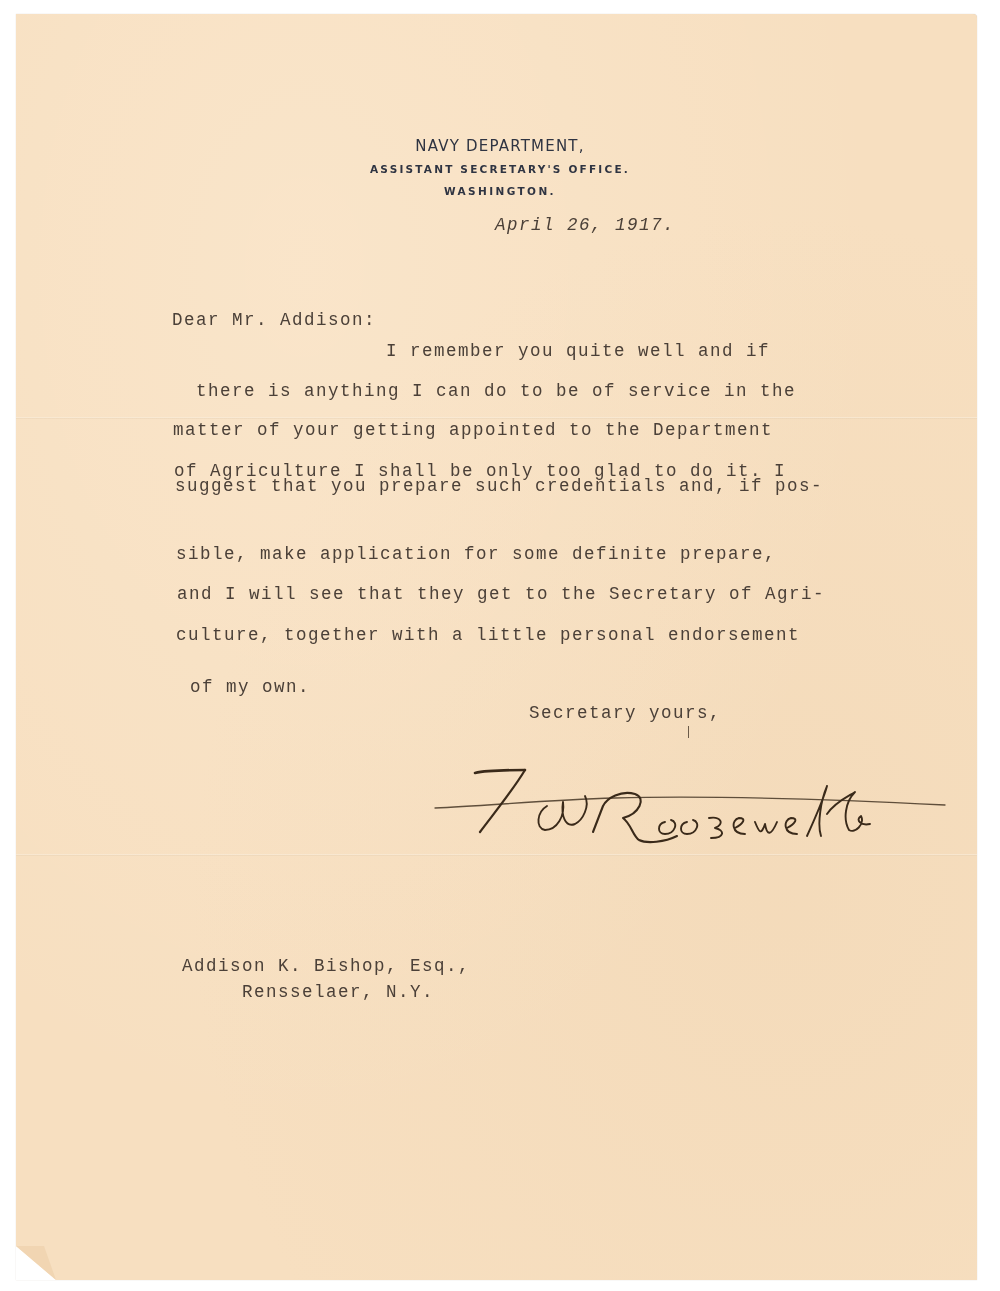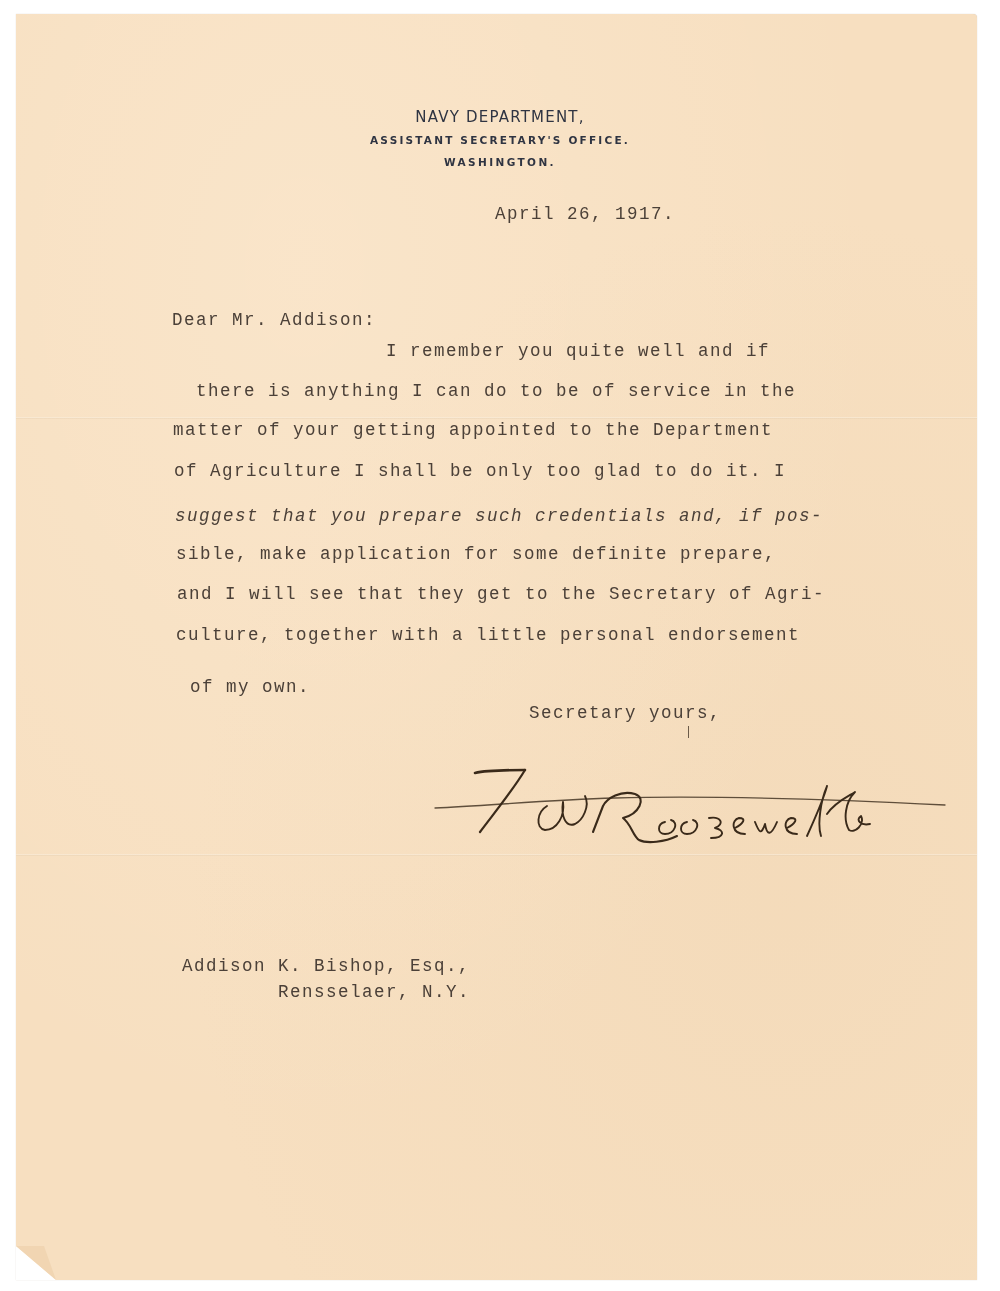--- a/index.html
+++ b/index.html
@@ -41,20 +41,21 @@
     background: #efd4b0;
     clip-path: polygon(0 0, 70% 0, 100% 100%);
     opacity: 0.9;
   }
   .letterhead {
     position: absolute;
     left: 0; width: 100%;
     text-align: center;
     font-family: "DejaVu Sans", sans-serif;
     color: #2f3442;
+    margin-top: 29px;
   }
   .lh-1 { top: 108px; font-size: 15px; letter-spacing: 1.2px; font-weight: 500; }
   .lh-2 { top: 134px; font-size: 10.5px; letter-spacing: 2.2px; font-weight: bold; }
   .lh-3 { top: 156px; font-size: 10.5px; letter-spacing: 2.4px; font-weight: bold; }
   .typed {
     position: absolute;
     font-family: "Liberation Mono", monospace;
     font-size: 17.5px;
     color: #4b4038;
     white-space: pre;
@@ -80,30 +81,30 @@
   <div class="fold" style="top:403px;"></div>
   <div class="fold" style="top:840px;"></div>
   <div class="corner-fold"></div>
   <div class="corner-flap"></div>
 </div>
 
 <div class="letterhead lh-1">NAVY DEPARTMENT,</div>
 <div class="letterhead lh-2">ASSISTANT SECRETARY'S OFFICE.</div>
 <div class="letterhead lh-3">WASHINGTON.</div>
 
-<div class="typed" style="left:495px; top:204px;">April 26, 1917.</div>
+<div class="typed" style="left:495px; top:215px;font-style:italic;">April 26, 1917.</div>
 
 <div class="typed" style="left:172px; top:310px;">Dear Mr. Addison:</div>
 
 <div>
   <div class="typed body-line" style="left:386px; top:341px;">I remember you quite well and if</div>
   <div class="typed body-line" style="left:173px; top:381px;margin-left:23px;">there is anything I can do to be of service in the</div>
   <div class="typed body-line" style="left:173px; top:420px;">matter of your getting appointed to the Department</div>
   <div class="typed body-line" style="left:174px; top:461px;">of Agriculture I shall be only too glad to do it. I</div>
-  <div class="typed body-line" style="left:175px; top:506px;font-style:italic;">suggest that you prepare such credentials and, if pos-</div>
+  <div class="typed body-line" style="left:175px; top:476px;">suggest that you prepare such credentials and, if pos-</div>
   <div class="typed body-line" style="left:176px; top:544px;">sible, make application for some definite prepare,</div>
   <div class="typed body-line" style="left:177px; top:584px;">and I will see that they get to the Secretary of Agri-</div>
   <div class="typed body-line" style="left:176px; top:625px;">culture, together with a little personal endorsement</div>
   <div class="typed body-line" style="left:190px; top:669px;margin-top:8px;">of my own.</div>
 </div>
 
 <div class="typed" style="left:529px; top:703px;">Secretary yours,</div>
 
 <div class="tick"></div>
 
@@ -117,13 +118,13 @@
 
     <path d="M122 66 C 112 72, 110 88, 120 90 C 132 90, 140 76, 138 62 C 136 75, 140 88, 150 84 C 158 80, 165 66, 160 56" stroke-width="1.9"></path>
 
     <path d="M168 92 L 178 66 C 182 58, 196 50, 210 54 C 222 58, 214 74, 198 78 C 206 84, 208 96, 214 100 C 222 104, 240 102, 252 96" stroke-width="2.1"></path>
 
     <path d="M240 82 C 232 84, 232 94, 240 94 C 250 94, 254 82, 246 80 M262 82 C 254 84, 254 94, 262 94 C 272 94, 276 82, 268 80 M284 78 C 296 76, 300 84, 290 88 C 300 90, 300 98, 286 98 M310 88 C 318 84, 322 78, 314 78 C 306 80, 306 94, 320 94 M330 82 C 334 92, 336 96, 340 84 C 342 96, 346 96, 352 82 M362 88 C 370 84, 374 78, 366 78 C 358 80, 358 94, 372 94 M382 96 C 392 74, 400 54, 402 46 C 396 60, 392 84, 396 96 M402 74 C 410 62, 424 56, 430 52 C 420 62, 418 80, 424 90 C 430 94, 440 84, 436 76 C 430 80, 436 86, 445 84" stroke-width="1.9"></path>
   </g>
 </svg>
 
 <div class="typed" style="left:182px; top:956px;">Addison K. Bishop, Esq.,</div>
-<div class="typed" style="left:242px; top:982px;margin-left:36px;">Rensselaer, N.Y.</div>
+<div class="typed" style="left:242px; top:982px;">Rensselaer, N.Y.</div>
 
 </body></html>

